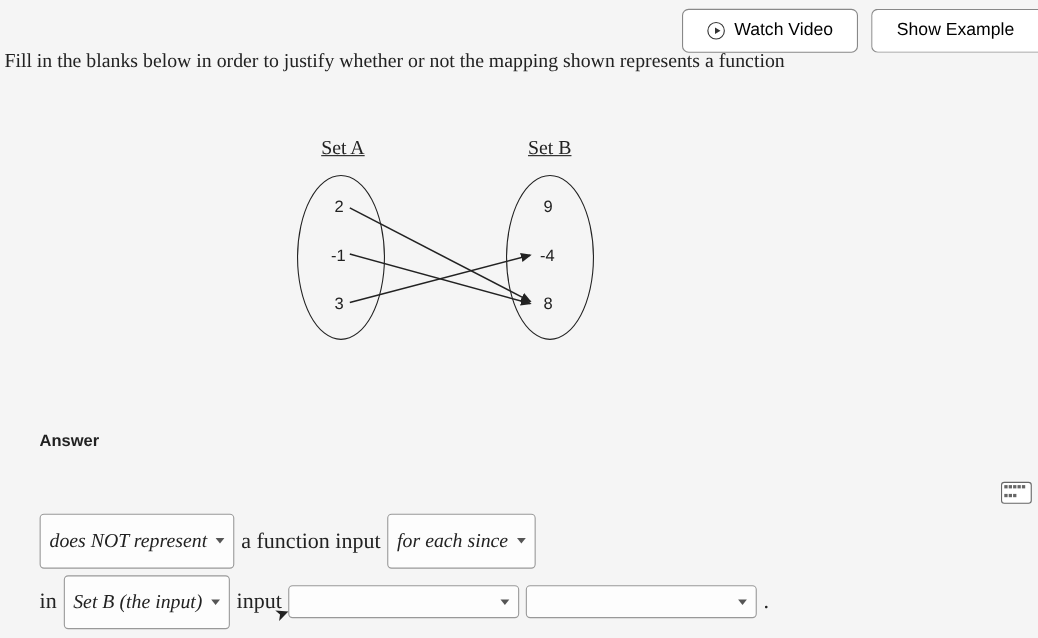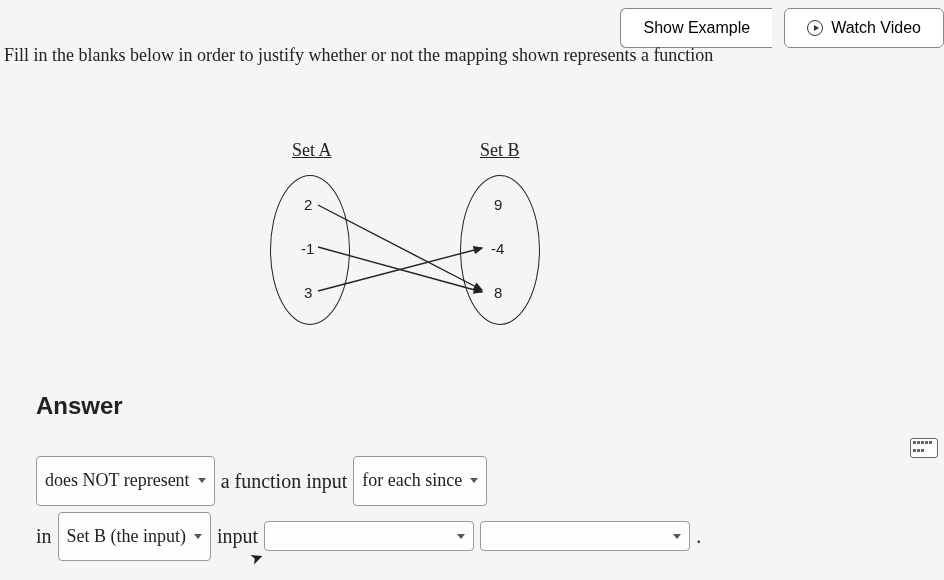--- a/index.html
+++ b/index.html
@@ -55,21 +55,21 @@
     .question {
       position: absolute;
       top: 42px;
       left: 4px;
       right: 0;
       font-size: 18px;
       line-height: 1.5;
     }
     .diagram-wrap {
       position: absolute;
-      top: 140px;
+      top: 124px;
       left: 260px;
       width: 320px;
       height: 210px;
     }
     .set-label {
       font-size: 18px;
       text-decoration: underline;
       font-weight: 500;
       position: absolute;
       top: 0;
@@ -100,24 +100,24 @@
       height: 150px;
       pointer-events: none;
     }
     .answer-section {
       position: absolute;
       top: 392px;
       left: 36px;
       right: 0;
     }
     .answer-label {
-      font-size: 24px;
+      font-size: 15px;
       font-weight: 600;
       font-family: Arial, sans-serif;
-      margin-bottom: 36px;
+      margin-bottom: 58px;
     }
     .sentence {
       font-size: 20px;
       line-height: 2.2;
       display: block;
     }
     .sentence-row {
       display: flex;
       align-items: center;
       flex-wrap: wrap;
@@ -127,20 +127,21 @@
       display: inline-flex;
       align-items: center;
       border: 1px solid #999;
       border-radius: 4px;
       padding: 4px 8px;
       background: #fdfdfd;
       font-size: 18px;
       font-family: Georgia, serif;
       gap: 8px;
       cursor: pointer;
+      font-style: italic;
     }
     .select-box.empty {
       min-width: 210px;
       min-height: 30px;
     }
     .chev {
       width: 0; height: 0;
       border-left: 4px solid transparent;
       border-right: 4px solid transparent;
       border-top: 5px solid #555;
@@ -168,28 +169,28 @@
       top: 548px;
       left: 250px;
       font-size: 16px;
       transform: rotate(-20deg);
     }
   </style>
 </head>
 <body>
 
 <div class="top-buttons">
-  <button class="btn show-example">
-    <span>Show Example</span>
-  </button>
   <button class="btn">
     <span class="play-icon">
         <span class="play-tri"></span>
       </span>
     <span>Watch Video</span>
+  </button>
+  <button class="btn show-example">
+    <span>Show Example</span>
   </button>
 </div>
 
 <div class="question">Fill in the blanks below in order to justify whether or not the mapping shown represents a function</div>
 
 <div class="diagram-wrap">
   <div class="set-label a">Set A</div>
   <div class="set-label b">Set B</div>
   <div class="ellipse a"></div>
   <div class="ellipse b"></div>

